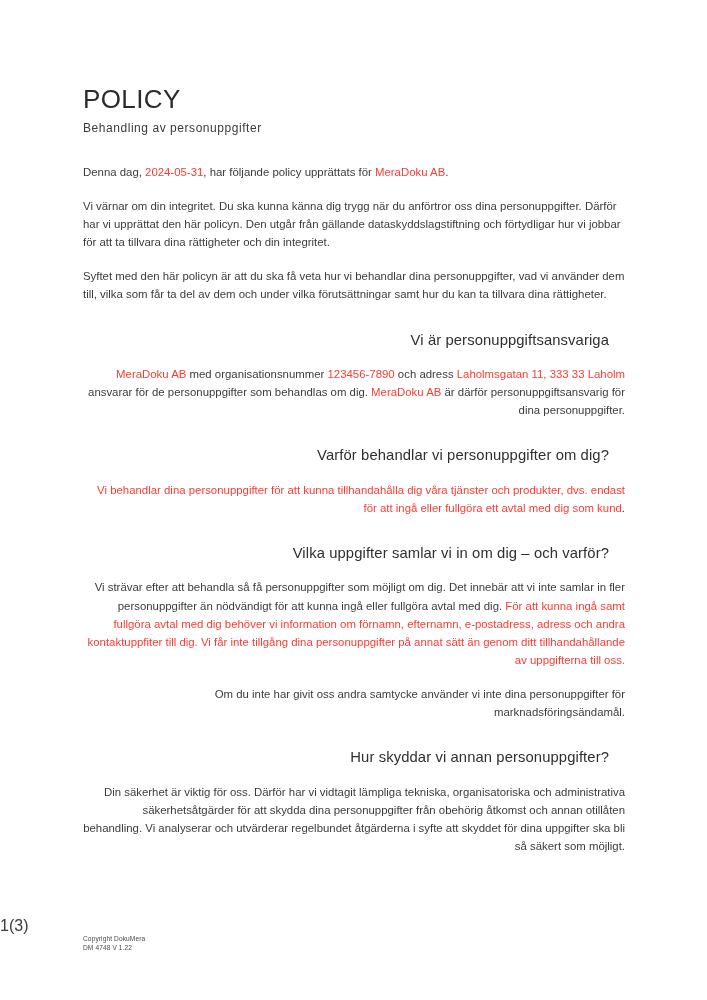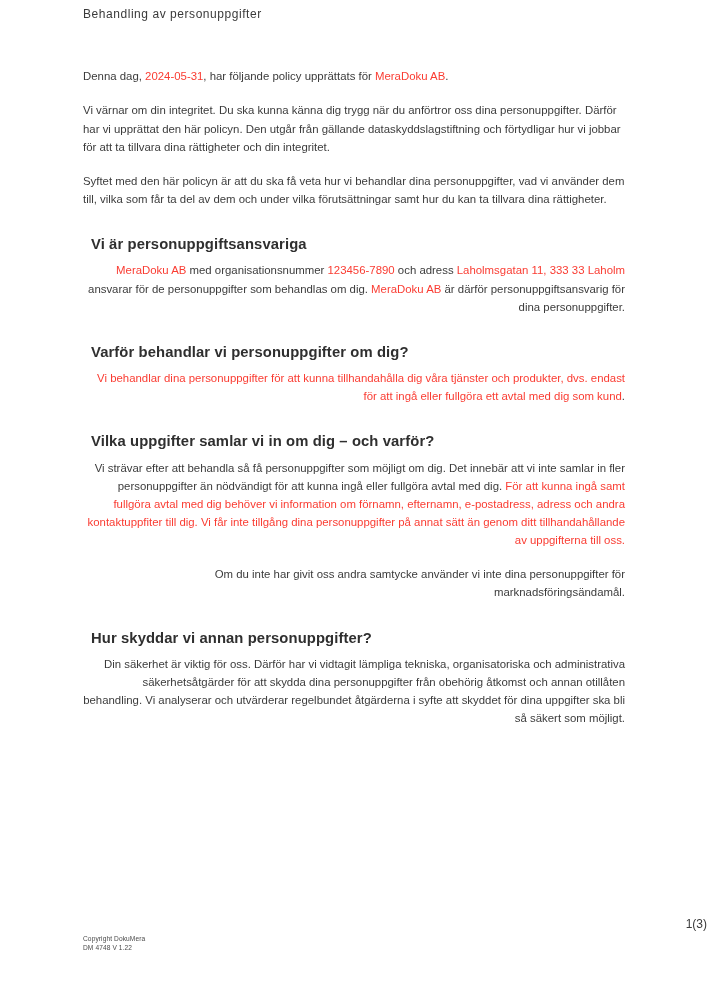--- a/index.html
+++ b/index.html
@@ -52,74 +52,76 @@
   }
 
   
   .para {
     margin: 0;
     font-size: 11.4px;
     line-height: 18.1px;
     color: #3b3b3b;
     text-align: left;
   }
-  .para.first-para { margin-top: 46px; }
+  .para.first-para { margin-top: 28px; }
   .para + .para { margin-top: 16px; }
 
   .red { color: #fa3c32; }
 
   
   .section-heading {
-    margin: 8px;
+    margin: 16px;
     padding: 0;
     font-size: 14.8px;
-    font-weight: 700;
+    font-weight: 400;
     color: #2f2f2f;
     line-height: 1.25;
     letter-spacing: 0.1px;
+    text-align: right;
   }
   .section {
     margin-top: 27px;
   }
   .section .para {
     margin-top: 7px;
     text-align: right;
   }
   .section .para + .para {
     margin-top: 16px;
   }
 
   
   .page-number {
     position: absolute;
     left: 0;
     top: 917px;
     width: 707px;
-    text-align: right;
-    font-size: 12px;
+    text-align: left;
+    font-size: 16px;
     color: #3b3b3b;
   }
   .footer-left {
     position: absolute;
     left: 83px;
     top: 934px;
     font-size: 6.6px;
     line-height: 9.2px;
     color: #4a4a4a;
     letter-spacing: 0.1px;
   }
   .footer-left div { white-space: nowrap; }
 </style>
 </head>
 <body>
 
 <div class="page">
 
   <div class="content">
 
+    <h1 class="doc-title">POLICY</h1>
     <div class="doc-subtitle">Behandling av personuppgifter</div>
 
     <p class="para first-para"><span>Denna dag, </span><span class="red">2024-05-31</span><span>, har följande policy upprättats för </span><span class="red">MeraDoku AB</span><span>.</span></p>
 
     <p class="para">Vi värnar om din integritet. Du ska kunna känna dig trygg när du anförtror oss dina personuppgifter. Därför har vi upprättat den här policyn. Den utgår från gällande dataskyddslagstiftning och förtydligar hur vi jobbar för att ta tillvara dina rättigheter och din integritet.</p>
 
     <p class="para">Syftet med den här policyn är att du ska få veta hur vi behandlar dina personuppgifter, vad vi använder dem till, vilka som får ta del av dem och under vilka förutsättningar samt hur du kan ta tillvara dina rättigheter.</p>
 
     <div class="section">
       <h2 class="section-heading">Vi är personuppgiftsansvariga</h2>

